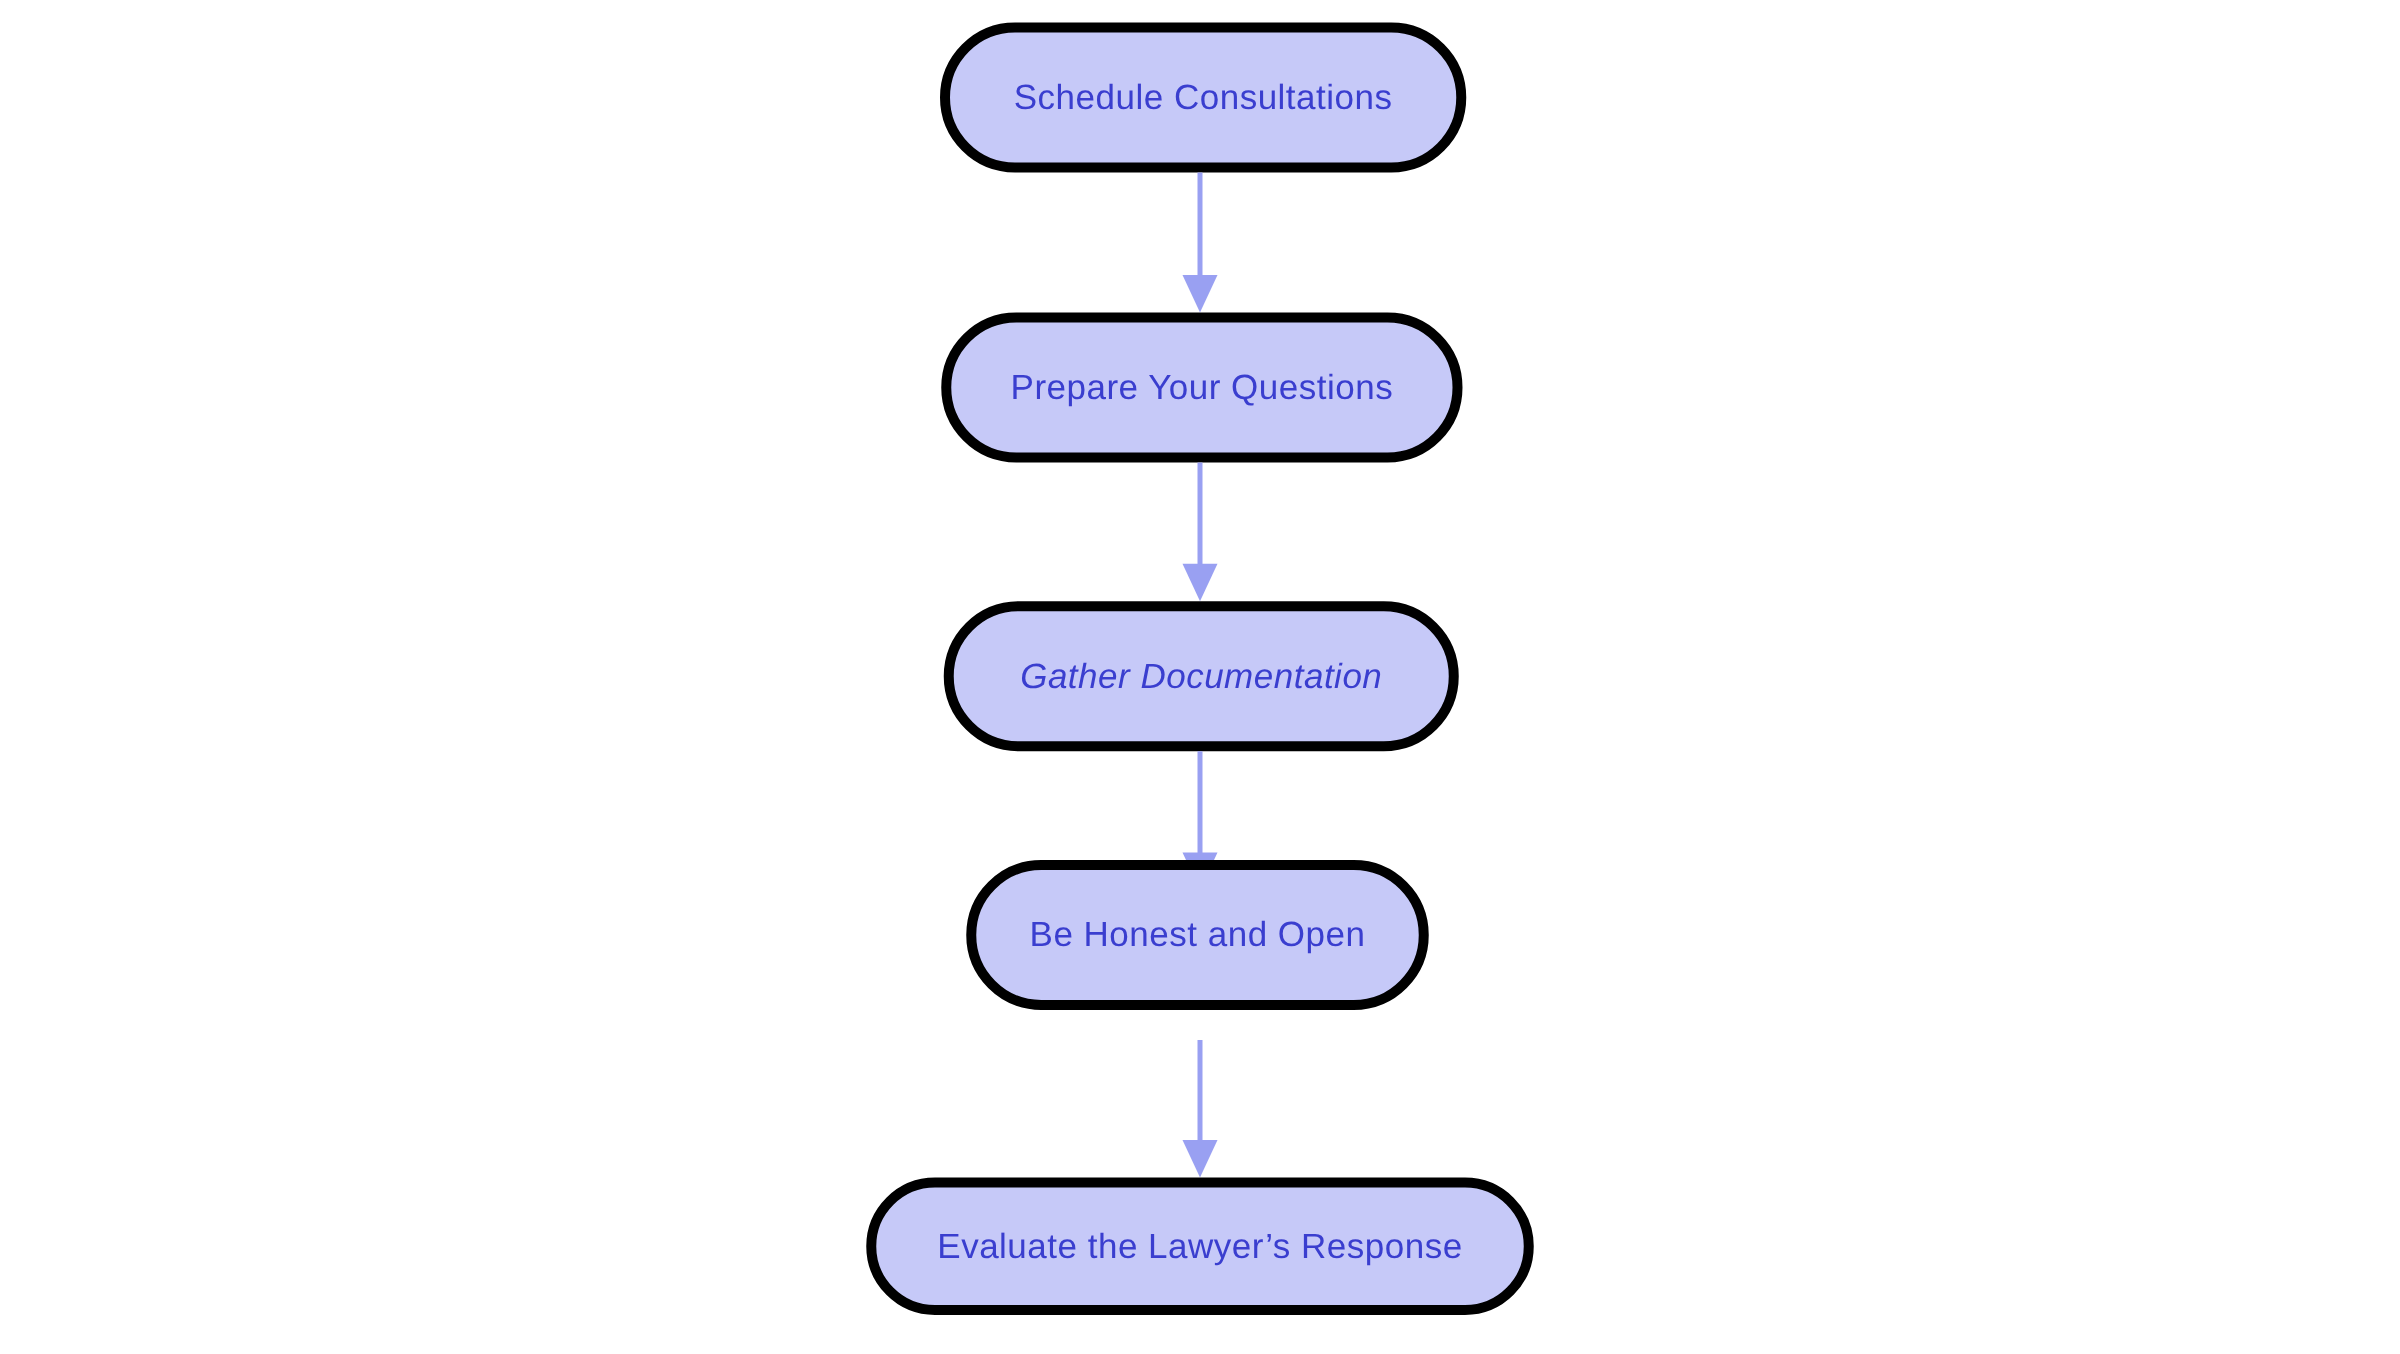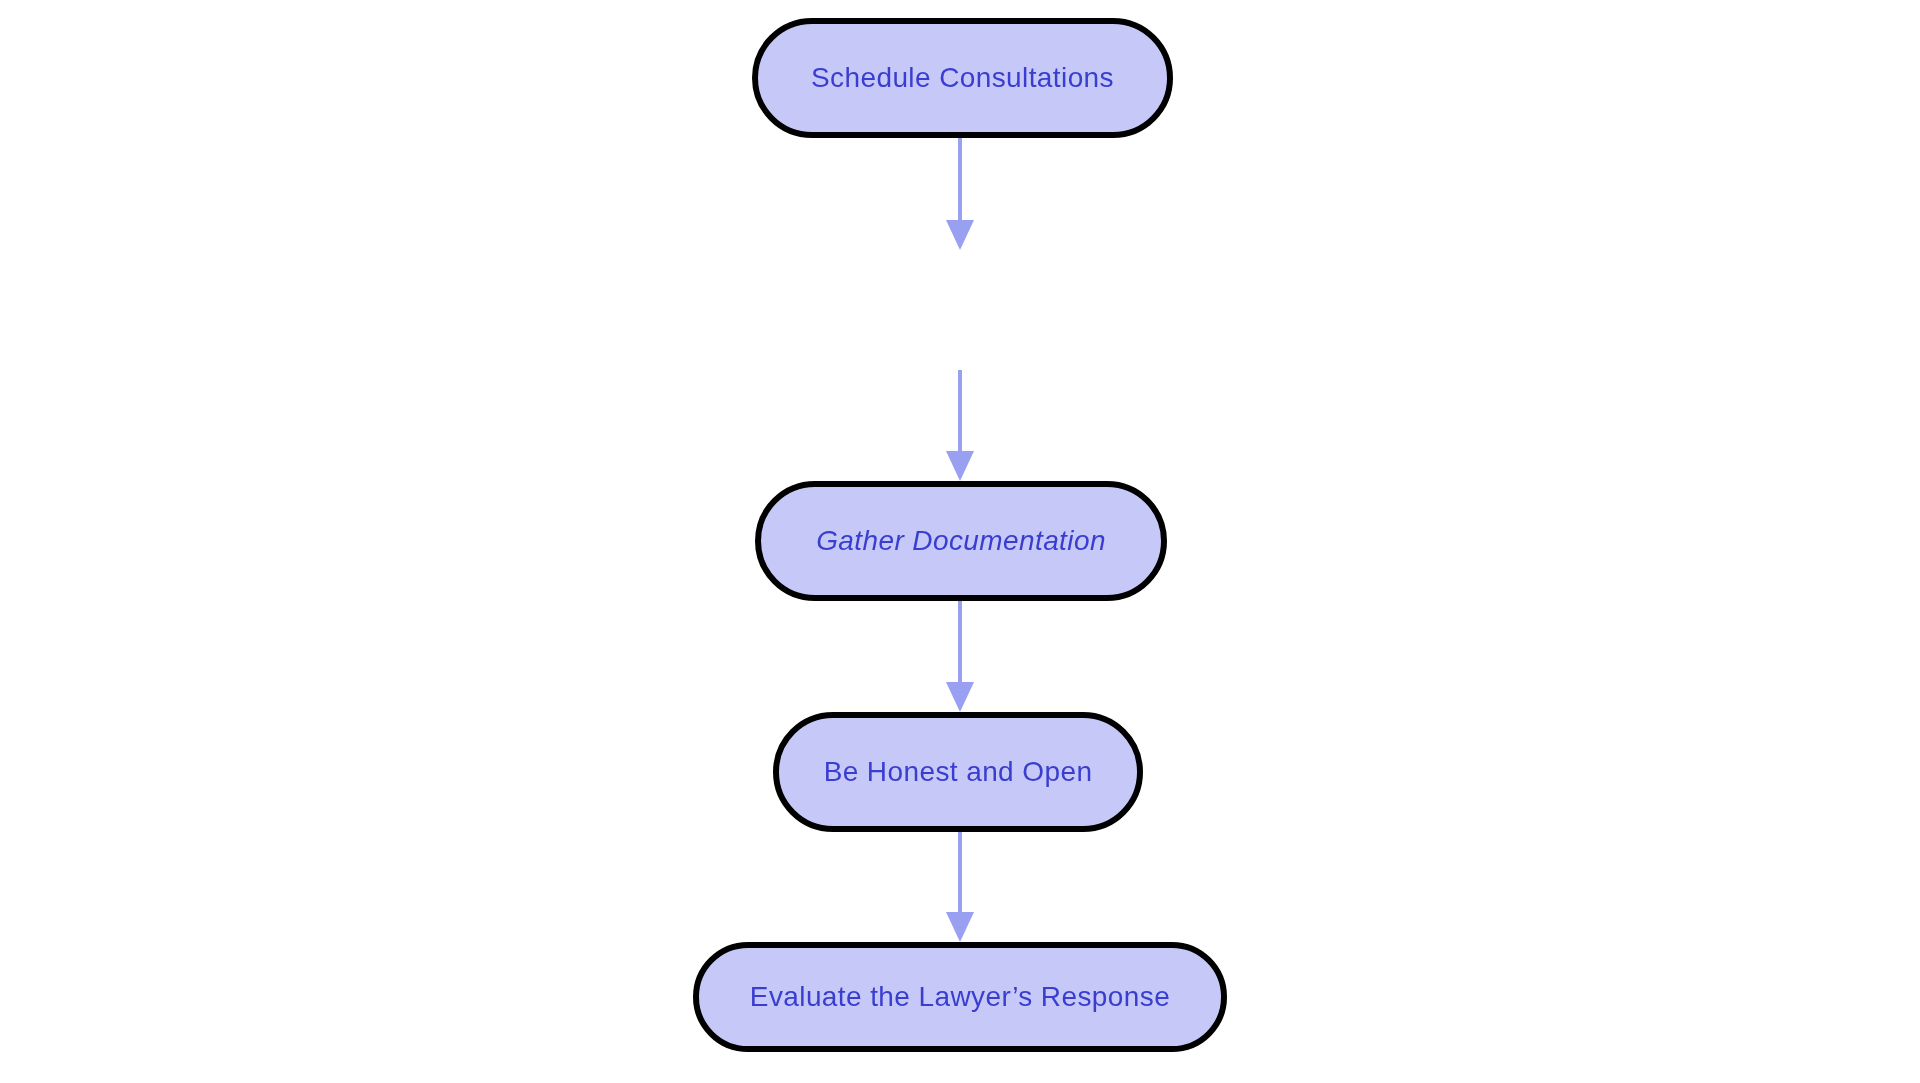--- a/index.html
+++ b/index.html
@@ -15,37 +15,37 @@
     position: relative;
     width: 1920px;
     height: 1083px;
     background: #ffffff;
   }
   .node {
     position: absolute;
     height: 120px;
     box-sizing: border-box;
     background: #c6c9f8;
-    border: 6px solid #000000;
+    border: 8px solid #000000;
     border-radius: 60px;
     display: flex;
     align-items: center;
     justify-content: center;
   }
   .node-label {
     color: #3a3ecf;
     font-size: 28px;
     letter-spacing: 0.4px;
     white-space: nowrap;
     text-align: center;
   }
   .node-1 { left: 752px; top: 18px;  width: 421px; }
   .node-2 { left: 753px; top: 250px; width: 417px; }
   .node-3 { left: 755px; top: 481px; width: 412px; font-style: italic; }
-  .node-4 { left: 773px; top: 712px; width: 370px; justify-content: center; }
+  .node-4 { left: 773px; top: 688px; width: 370px; justify-content: center; }
   .node-5 { left: 693px; top: 942px; width: 534px; height: 110px; }
 
   .arrow {
     position: absolute;
     left: 946px;           
     width: 28px;
     display: flex;
     flex-direction: column;
     align-items: center;
   }
@@ -74,20 +74,23 @@
 
   <div class="node node-1">
     <span class="node-label">Schedule Consultations</span>
   </div>
 
   <div class="arrow arrow-1">
     <div class="arrow-line"></div>
     <div class="arrow-head"></div>
   </div>
 
+  <div class="node node-2">
+    <span class="node-label">Prepare Your Questions</span>
+  </div>
 
   <div class="arrow arrow-2">
     <div class="arrow-line"></div>
     <div class="arrow-head"></div>
   </div>
 
   <div class="node node-3">
     <span class="node-label">Gather Documentation</span>
   </div>
 

